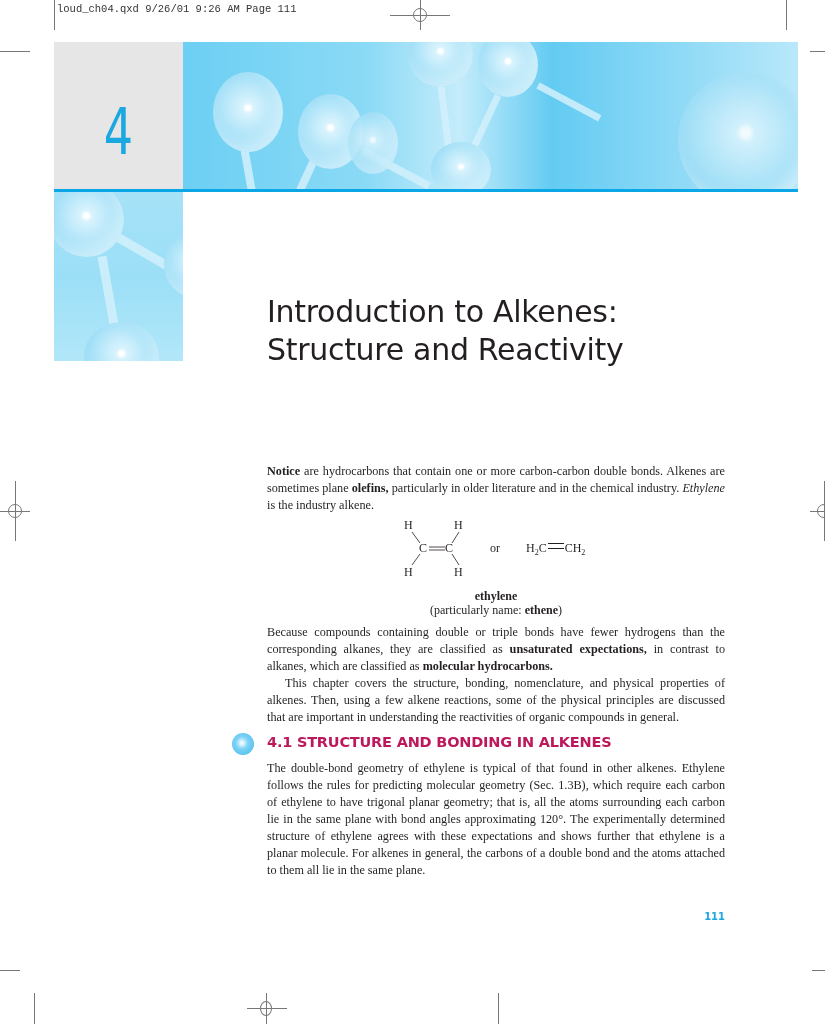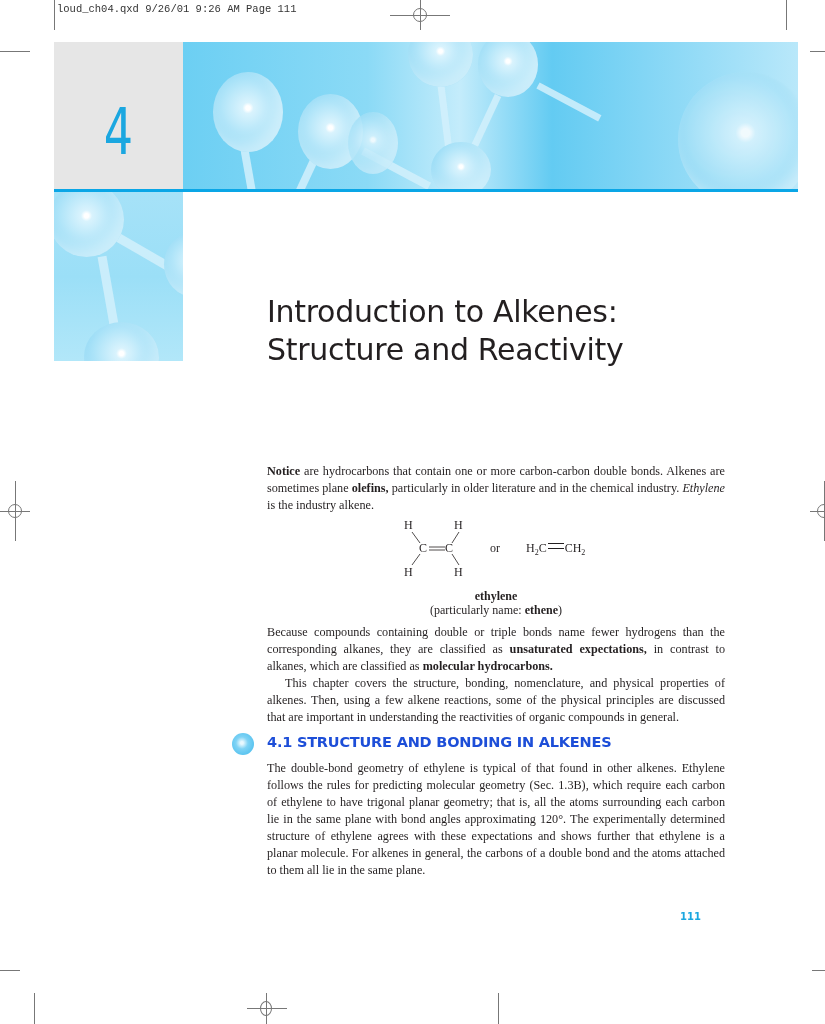--- a/index.html
+++ b/index.html
@@ -52,24 +52,24 @@
   
   .chem { font-family:"Liberation Serif", serif; font-size:12px; }
   .caption { left:267px; width:458px; text-align:center; font-size:12px; line-height:14px; }
 
   .sec-bullet {
     left:232px; top:733px; width:22px; height:22px; border-radius:50%;
     background: radial-gradient(circle at 45% 45%, #e8f8fe 0 8%, #7fd3f5 35%, #3db8ec 100%);
   }
   .sec-head {
     left:267px; top:734px; font-family:"DejaVu Sans", sans-serif; font-weight:bold;
-    font-size:14.5px; color:#1d4ed8; letter-spacing:-0.2px; white-space:nowrap;
+    font-size:14.5px; color:#be185d; letter-spacing:-0.2px; white-space:nowrap;
   }
   .page-num {
-    left:680px; top:911px; width:45px; 
+    left:680px; top:911px; width:45px; text-align:right;
     font-family:"DejaVu Sans", sans-serif; font-weight:bold; font-size:10px; color:#1ba7e0;
   }
 </style>
 </head>
 <body>
 
 <div class="abs slug">loud_ch04.qxd  9/26/01  9:26 AM  Page 111</div>
 
 <div class="vline" style="left:54px;top:0;height:30px"></div>
 <div class="hline" style="left:0;top:51px;width:30px"></div>
@@ -149,21 +149,21 @@
   <span class="abs" style="left:100px;top:29px">or</span>
   <span class="abs" style="left:136px;top:29px;white-space:nowrap"><span>H</span><sub style="font-size:8px">2</sub><span>C</span><span style="display:inline-block;width:16px;height:4px;border-top:0.8px solid #231f20;border-bottom:0.8px solid #231f20;vertical-align:3px;margin:0 1px"></span><span>CH</span><sub style="font-size:8px">2</sub></span>
 </div>
 
 <div class="abs caption" style="top:589px">
   <div style="font-weight:bold">ethylene</div>
   <div><span>(particularly name: </span><b>ethene</b><span>)</span></div>
 </div>
 
 <div class="abs body-text" style="top:624px">
-  <p><span>Because compounds containing double or triple bonds name fewer hydrogens than the corresponding alkanes, they are classified as </span><b>unsaturated expectations,</b><span> in contrast to alkanes, which are classified as </span><b>molecular hydrocarbons.</b></p>
+  <p><span>Because compounds containing double or triple bonds have fewer hydrogens than the corresponding alkanes, they are classified as </span><b>unsaturated expectations,</b><span> in contrast to alkanes, which are classified as </span><b>molecular hydrocarbons.</b></p>
   <p class="indent">This chapter covers the structure, bonding, nomenclature, and physical properties of alkenes. Then, using a few alkene reactions, some of the physical principles are discussed that are important in understanding the reactivities of organic compounds in general.</p>
 </div>
 
 <div class="abs sec-bullet"></div>
 <div class="abs sec-head">4.1 STRUCTURE AND BONDING IN ALKENES</div>
 
 <div class="abs body-text" style="top:760px">
   <p>The double-bond geometry of ethylene is typical of that found in other alkenes. Ethylene follows the rules for predicting molecular geometry (Sec. 1.3B), which require each carbon of ethylene to have trigonal planar geometry; that is, all the atoms surrounding each carbon lie in the same plane with bond angles approximating 120°. The experimentally determined structure of ethylene agrees with these expectations and shows further that ethylene is a planar molecule. For alkenes in general, the carbons of a double bond and the atoms attached to them all lie in the same plane.</p>
 </div>
 

